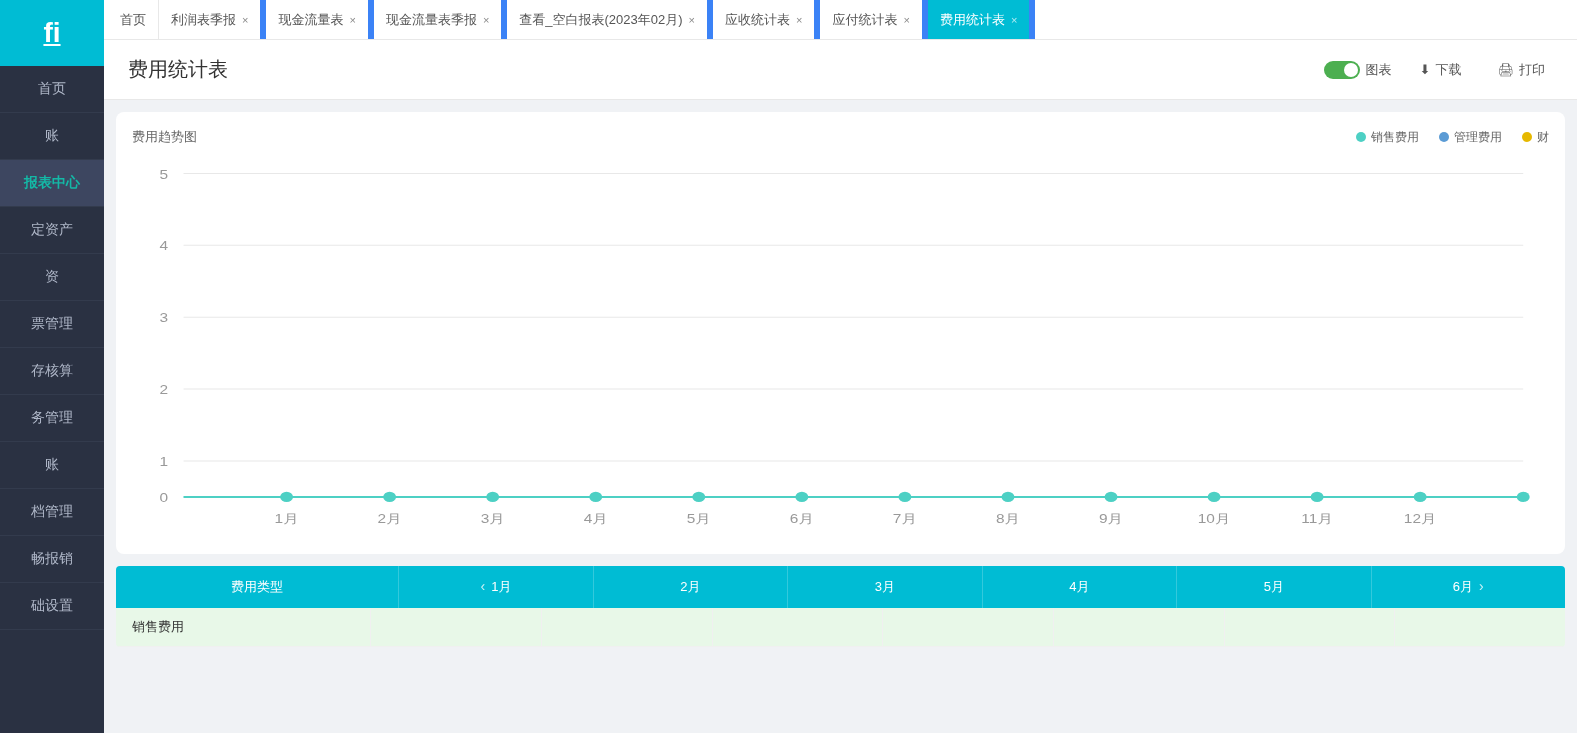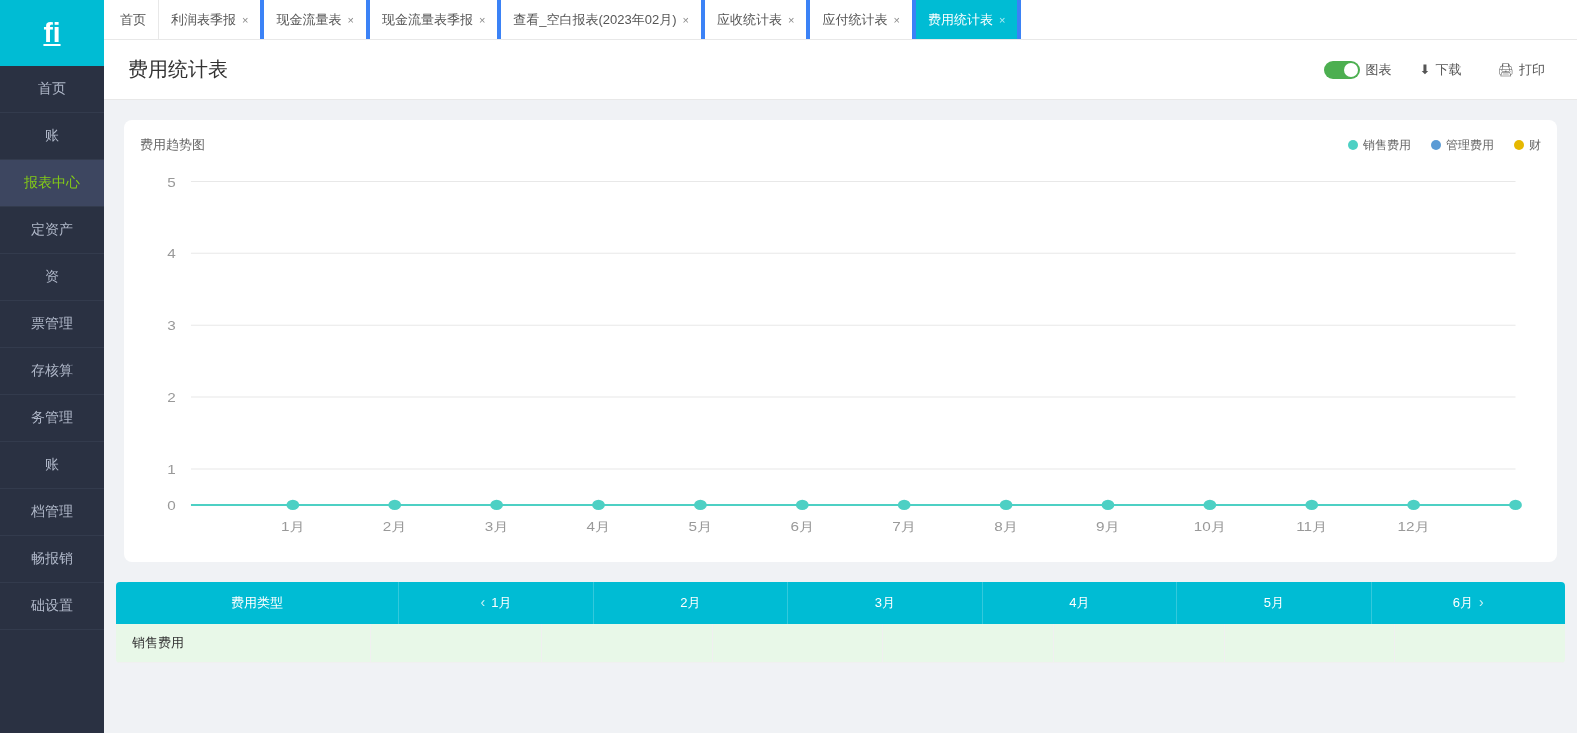--- a/index.html
+++ b/index.html
@@ -28,21 +28,21 @@
       text-decoration: underline;
     }
     .sidebar-item {
       color: #b0b8c9;
       font-size: 14px;
       padding: 14px 0;
       text-align: center;
       cursor: pointer;
       border-bottom: 1px solid #333b4d;
     }
-    .sidebar-item.active { background: #3d4660; color: #84cc16; }
+    .sidebar-item.active { background: #3d4660; color: #14b8a6; font-weight: bold; }
 
     
     .main {
       flex: 1;
       display: flex;
       flex-direction: column;
       overflow: hidden;
     }
 
     
@@ -59,21 +59,21 @@
     }
     .tab-bar::-webkit-scrollbar { height: 3px; }
     .tab {
       display: inline-flex;
       align-items: center;
       padding: 0 12px;
       height: 40px;
       font-size: 13px;
       color: #555;
       cursor: pointer;
-      border-right: 4px solid #3b82f6;
+      border-right: 6px solid #3b82f6;
       flex-shrink: 0;
     }
     .tab:first-child { border-right: 1px solid #e8e8e8; }
     .tab.active {
       background: #00bcd4;
       color: white;
     }
     .tab .close-btn {
       margin-left: 6px;
       font-size: 11px;
@@ -142,21 +142,21 @@
       gap: 5px;
       font-size: 13px;
       color: #555;
       cursor: pointer;
       padding: 4px 8px;
     }
 
     
     .chart-section {
       background: white;
-      margin: 20px;
+      margin: 12px;
       padding: 16px;
       border-radius: 8px;
       flex-shrink: 0;
     }
     .chart-header {
       display: flex;
       justify-content: space-between;
       align-items: center;
       margin-bottom: 12px;
     }

